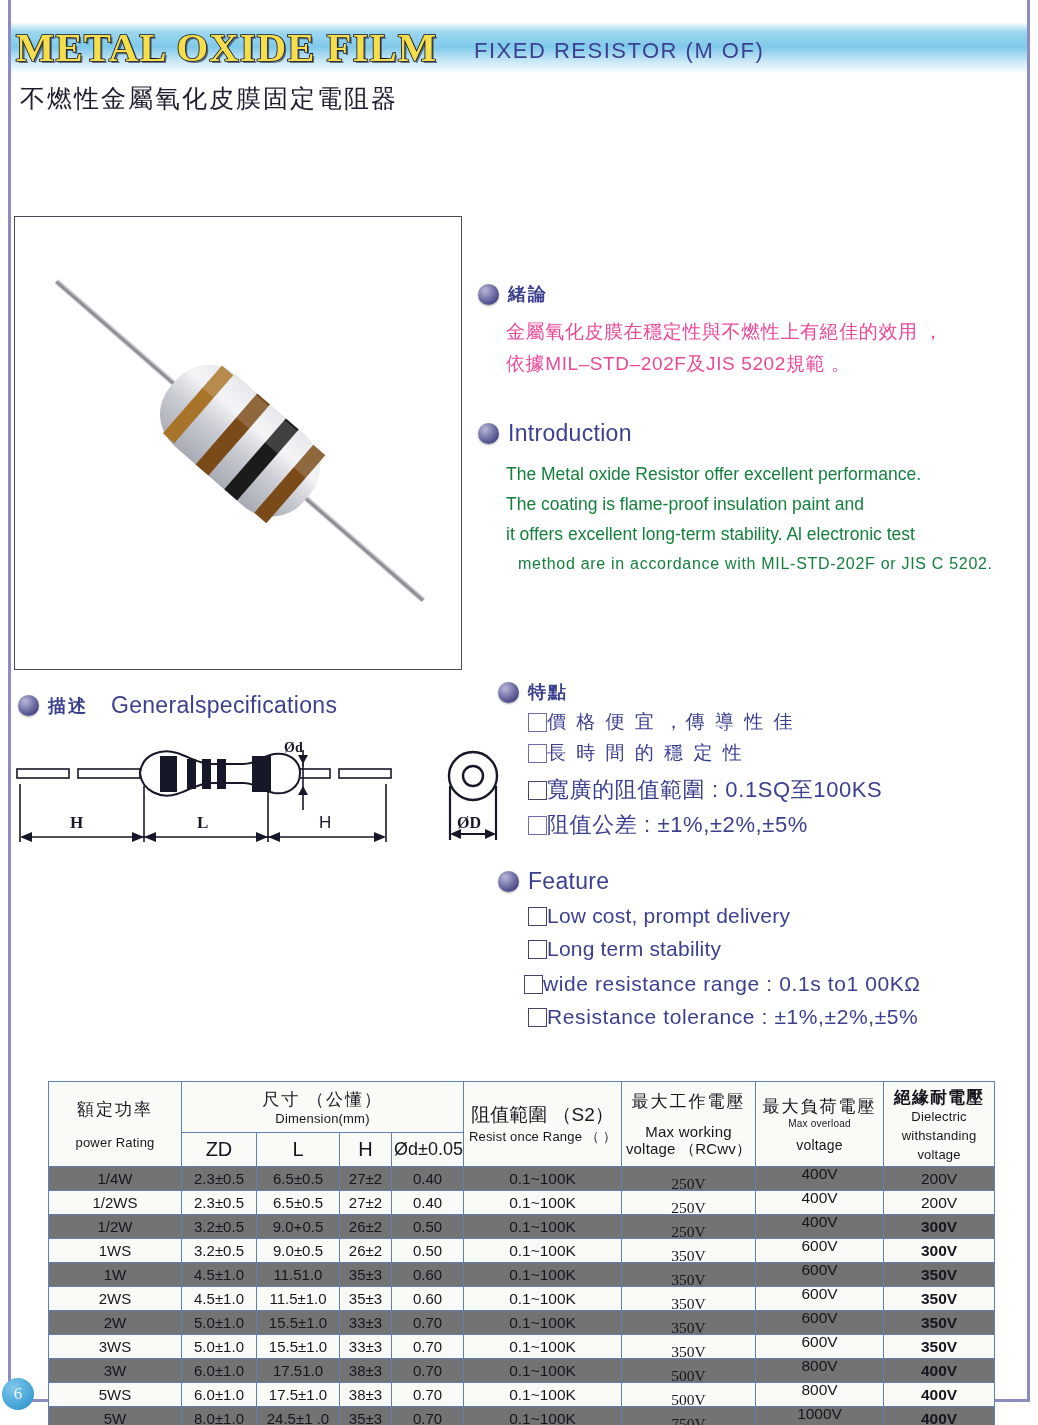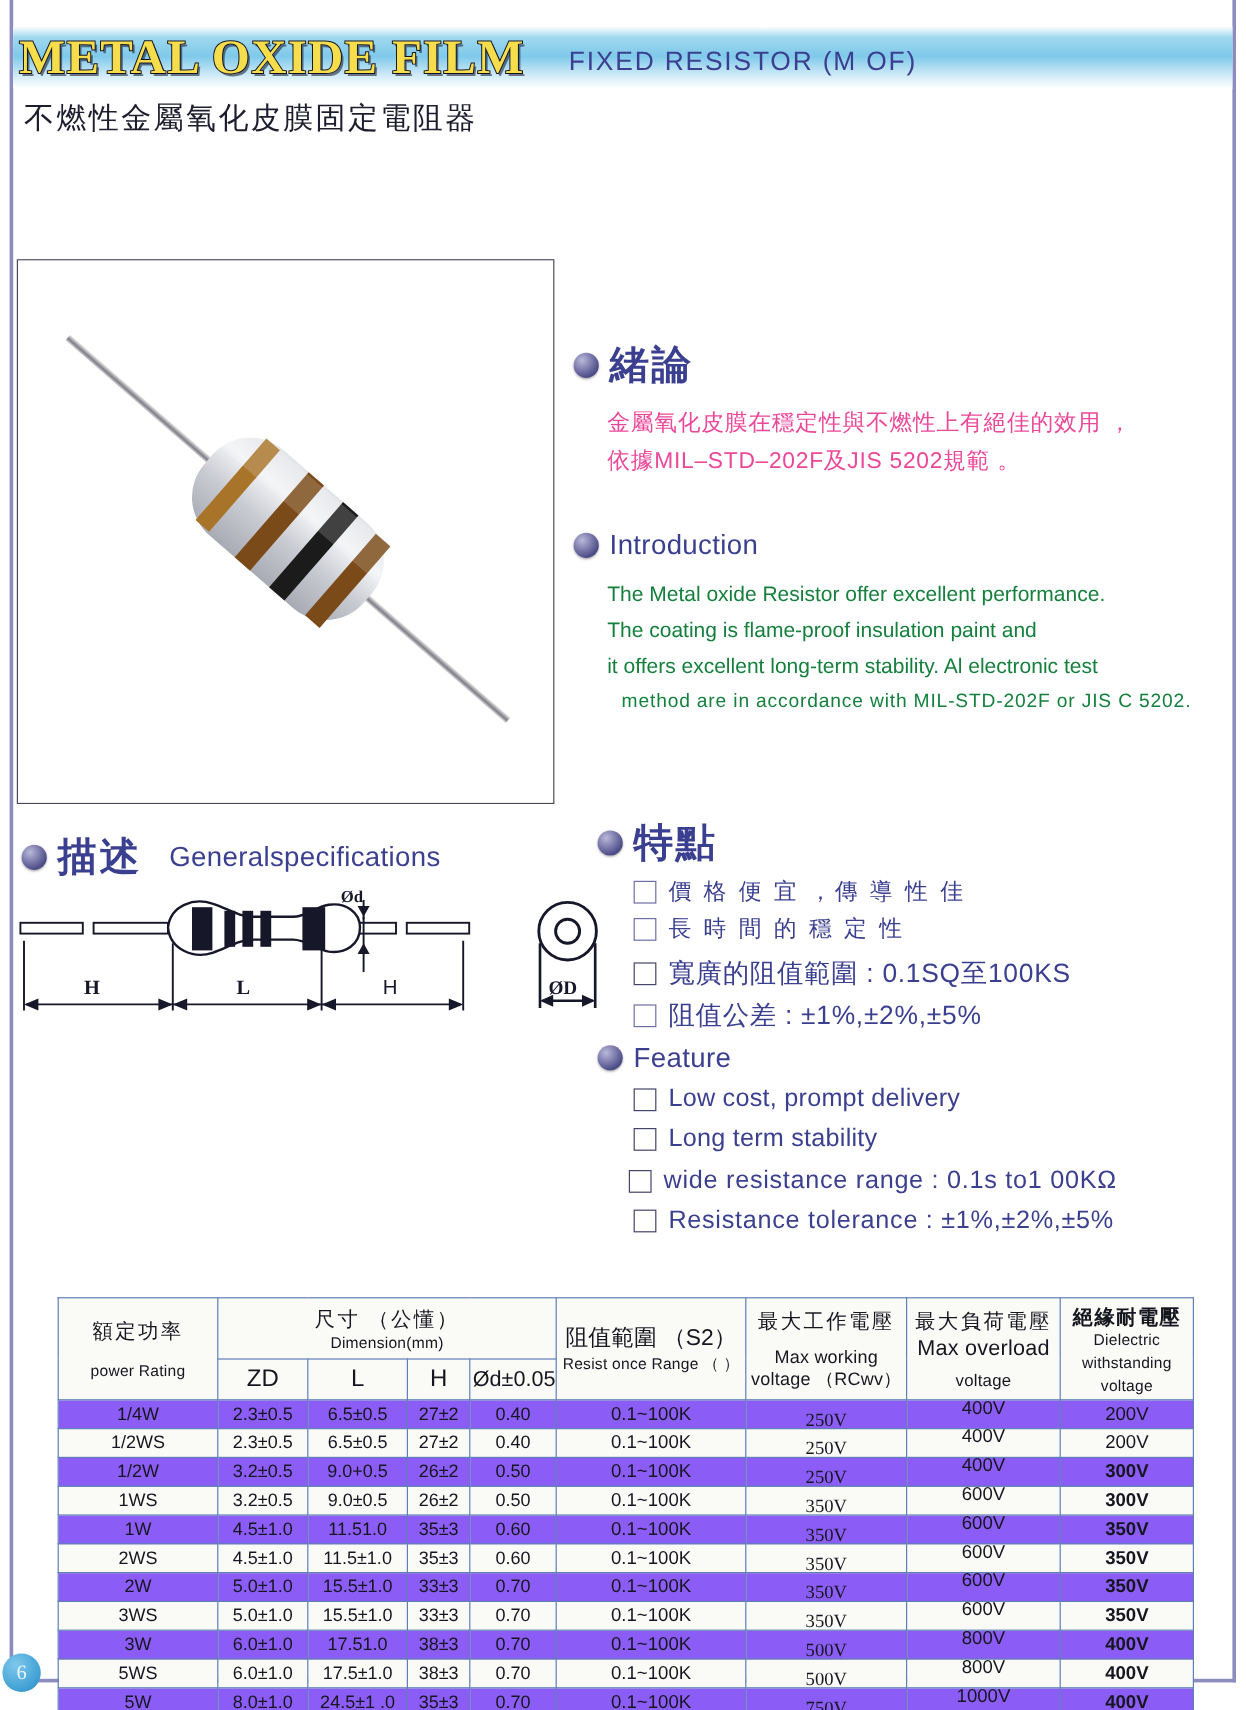--- a/index.html
+++ b/index.html
@@ -47,31 +47,31 @@
   }
 
   
   .bullet{
     display:inline-block;width:21px;height:21px;border-radius:50%;
     background:radial-gradient(circle at 34% 30%, #b9b8d8 0%, #7f7eb0 38%, #4c4b86 72%, #35345f 100%);
     box-shadow:0 1px 2px rgba(0,0,0,.35);
     vertical-align:middle;flex:0 0 auto;
   }
   .sec-head{display:flex;align-items:center;gap:9px;}
-  .sec-title-cn{font-size:33px;font-weight:bold;color:#3b3f8f;letter-spacing:2px;}
+  .sec-title-cn{font-size:18px;font-weight:bold;color:#3b3f8f;letter-spacing:2px;}
   .sec-title-en{font-size:23px;color:#3b3f8f;letter-spacing:.3px;}
 
   .right-col{position:absolute;left:478px;top:282px;width:556px;}
   .body-cn{font-size:19px;color:#ec4899;line-height:32px;margin:10px 0 0 28px;letter-spacing:.6px;}
   .body-en{font-size:17.5px;color:#15803d;line-height:30px;margin:12px 0 0 28px;}
   .body-en .ind{padding-left:12px;font-size:16px;letter-spacing:.7px;}
 
   .feat-block{position:absolute;left:498px;width:540px;}
   .feat-list{margin:4px 0 0 30px;}
-  .feat-row{display:flex;align-items:center;gap:10px;margin-top:5px;}
+  .feat-row{display:flex;align-items:center;gap:0;margin-top:5px;}
   .cbox{display:inline-block;width:17px;height:17px;border:1.6px solid #6f6fa6;background:#fff;flex:0 0 auto;}
   .cbox.plain{border-color:#44446a;}
   .feat-txt{font-size:19px;color:#3b3f8f;letter-spacing:2.5px;}
   .feat-txt.big{font-size:22px;letter-spacing:.6px;}
   .feat-txt.en{font-size:21px;letter-spacing:.2px;}
   .feat-txt.en2{font-size:21px;letter-spacing:.6px;}
 
   
   .dim-head{position:absolute;left:18px;top:692px;}
   .dimdraw{position:absolute;left:12px;top:742px;width:410px;height:110px;}
@@ -85,21 +85,21 @@
     text-align:center;vertical-align:middle;
     font-size:14.5px;color:#16161f;padding:0;
     background:#fafaf7;
   }
   .tbl .hcell{background:#fafaf7;padding:4px 2px;}
   .h-cn{font-size:17px;letter-spacing:2px;display:block;color:#16161f;}
   .h-cn.b{font-weight:bold;letter-spacing:1px;}
   .h-en{font-size:13px;letter-spacing:.2px;display:block;color:#16161f;}
   .h-mid{font-size:19px;display:block;}
   .h-big{font-size:20px;display:block;}
-  .tbl tr.alt td{background:#8b5cf6;}
+  .tbl tr.alt td{background:#737373;}
   .tbl td.d{font-size:15px;height:23px;}
   .tbl td.v{font-size:15.5px;}
   .nudge-dn{display:block;transform:translateY(5px);font-family:Liberation Serif, serif;}
   .nudge-up{display:block;transform:translateY(-5px);}
   .bold{font-weight:bold;}
 
   
   .pgnum{
     position:absolute;left:2px;top:1378px;width:32px;height:32px;border-radius:50%;
     background:radial-gradient(circle at 35% 30%,#7fc8ec,#3f9fd4 70%,#2b7fae 100%);
@@ -318,21 +318,21 @@
           <span class="h-mid">阻值範圍 （S2）</span>
           <span class="h-en">Resist once Range （      ）</span>
         </td>
         <td class="hcell" rowspan="2">
           <span class="h-cn">最大工作電壓</span>
           <span class="h-en" style="font-size:15px;margin-top:10px">Max working</span>
           <span class="h-en" style="font-size:15px">voltage （RCwv）</span>
         </td>
         <td class="hcell" rowspan="2">
           <span class="h-cn">最大負荷電壓</span>
-          <span class="h-en" style="font-size:18px;margin-top:0">Max  overload</span>
+          <span class="h-en" style="font-size:10px;margin-top:0">Max  overload</span>
           <span class="h-en" style="font-size:14px;margin-top:8px">voltage</span>
         </td>
         <td class="hcell" rowspan="2">
           <span class="h-cn b">絕緣耐電壓</span>
           <span class="h-en">Dielectric</span>
           <span class="h-en" style="margin-top:4px">withstanding</span>
           <span class="h-en" style="margin-top:4px">voltage</span>
         </td>
       </tr>
       <tr>

